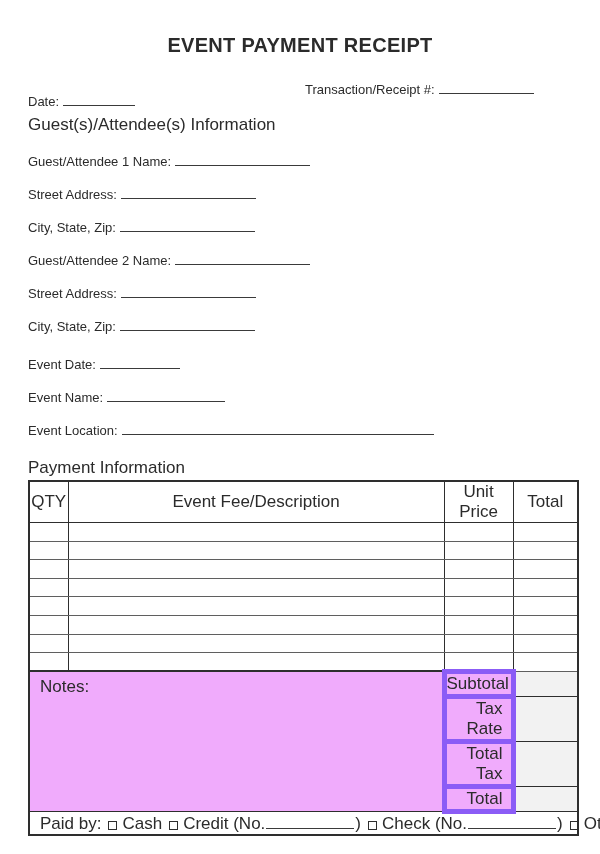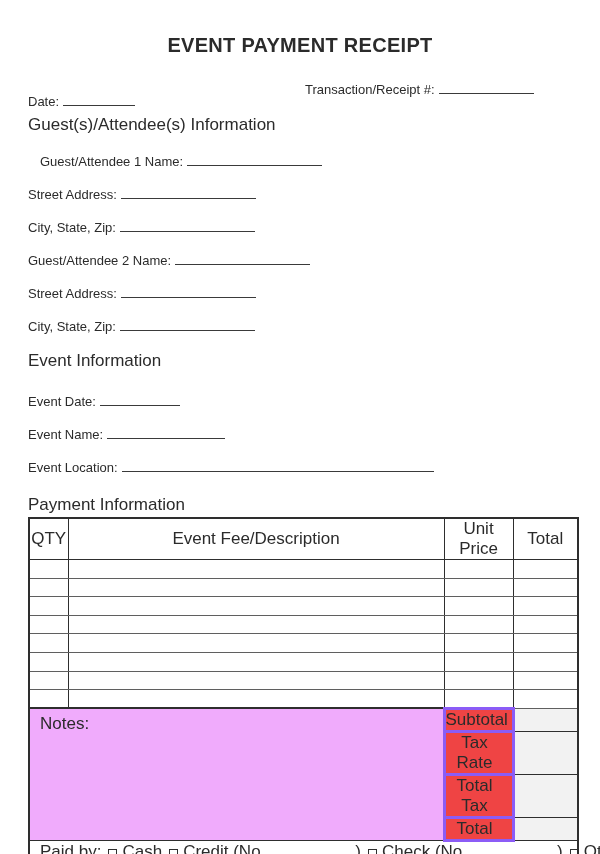--- a/index.html
+++ b/index.html
@@ -26,21 +26,21 @@
 
   .section-heading {
     font-size: 17px; line-height: 22px;
     font-weight: 400; text-align: left;
     margin: 15px 0 0 0;
   }
   .section-heading.event { margin-top: 15px; }
   .section-heading.payment { margin-top: 18px; }
 
   .field { font-size: 13px; line-height: 16px; height: 16px; margin-top: 17px; white-space: nowrap; }
-  .field.first { margin-top: 18px; margin-left: 12px; }
+  .field.first { margin-top: 18px; }
   .field.first-event { margin-top: 22px; }
 
   .line {
     display: inline-block;
     height: 11px;
     border-bottom: 1px solid #3a3a3a;
     margin-left: 4px;
     vertical-align: baseline;
   }
   .w72  { width: 72px; }
@@ -79,25 +79,25 @@
     border-bottom: 1px solid #5f5f5f;
   }
   .notes-cell {
     border: 1px solid #2e2e2e;
     border-top: 2px solid #2e2e2e;
     vertical-align: top;
     padding: 5px 0 0 10px !important;
     background: #f0abfc;
   }
   .sum-label {
-    background: #ef4444;
-    text-align: center;
+    background: #f0abfc;
+    text-align: right;
     padding-right: 8px !important;
     height: 19.6px;
-    border: 3px solid #8b5cf6;
+    border: 5px solid #8b5cf6;
   }
   .sum-value {
     background: #f2f2f2;
     border: 1px solid #2e2e2e;
   }
   .paidby-cell {
     border-top: 1px solid #2e2e2e;
     height: 18px;
     padding-left: 10px !important;
     white-space: nowrap;
@@ -140,21 +140,20 @@
   <div class="field">
     <span>Guest/Attendee 2 Name:</span><span class="line w135"></span>
   </div>
   <div class="field">
     <span>Street Address:</span><span class="line w135"></span>
   </div>
   <div class="field">
     <span>City, State, Zip:</span><span class="line w135"></span>
   </div>
 
-  <h2 class="section-heading event">Event Information</h2>
 
   <div class="field first-event">
     <span>Event Date:</span><span class="line w80"></span>
   </div>
   <div class="field">
     <span>Event Name:</span><span class="line w118"></span>
   </div>
   <div class="field">
     <span>Event Location:</span><span class="line w312"></span>
   </div>

